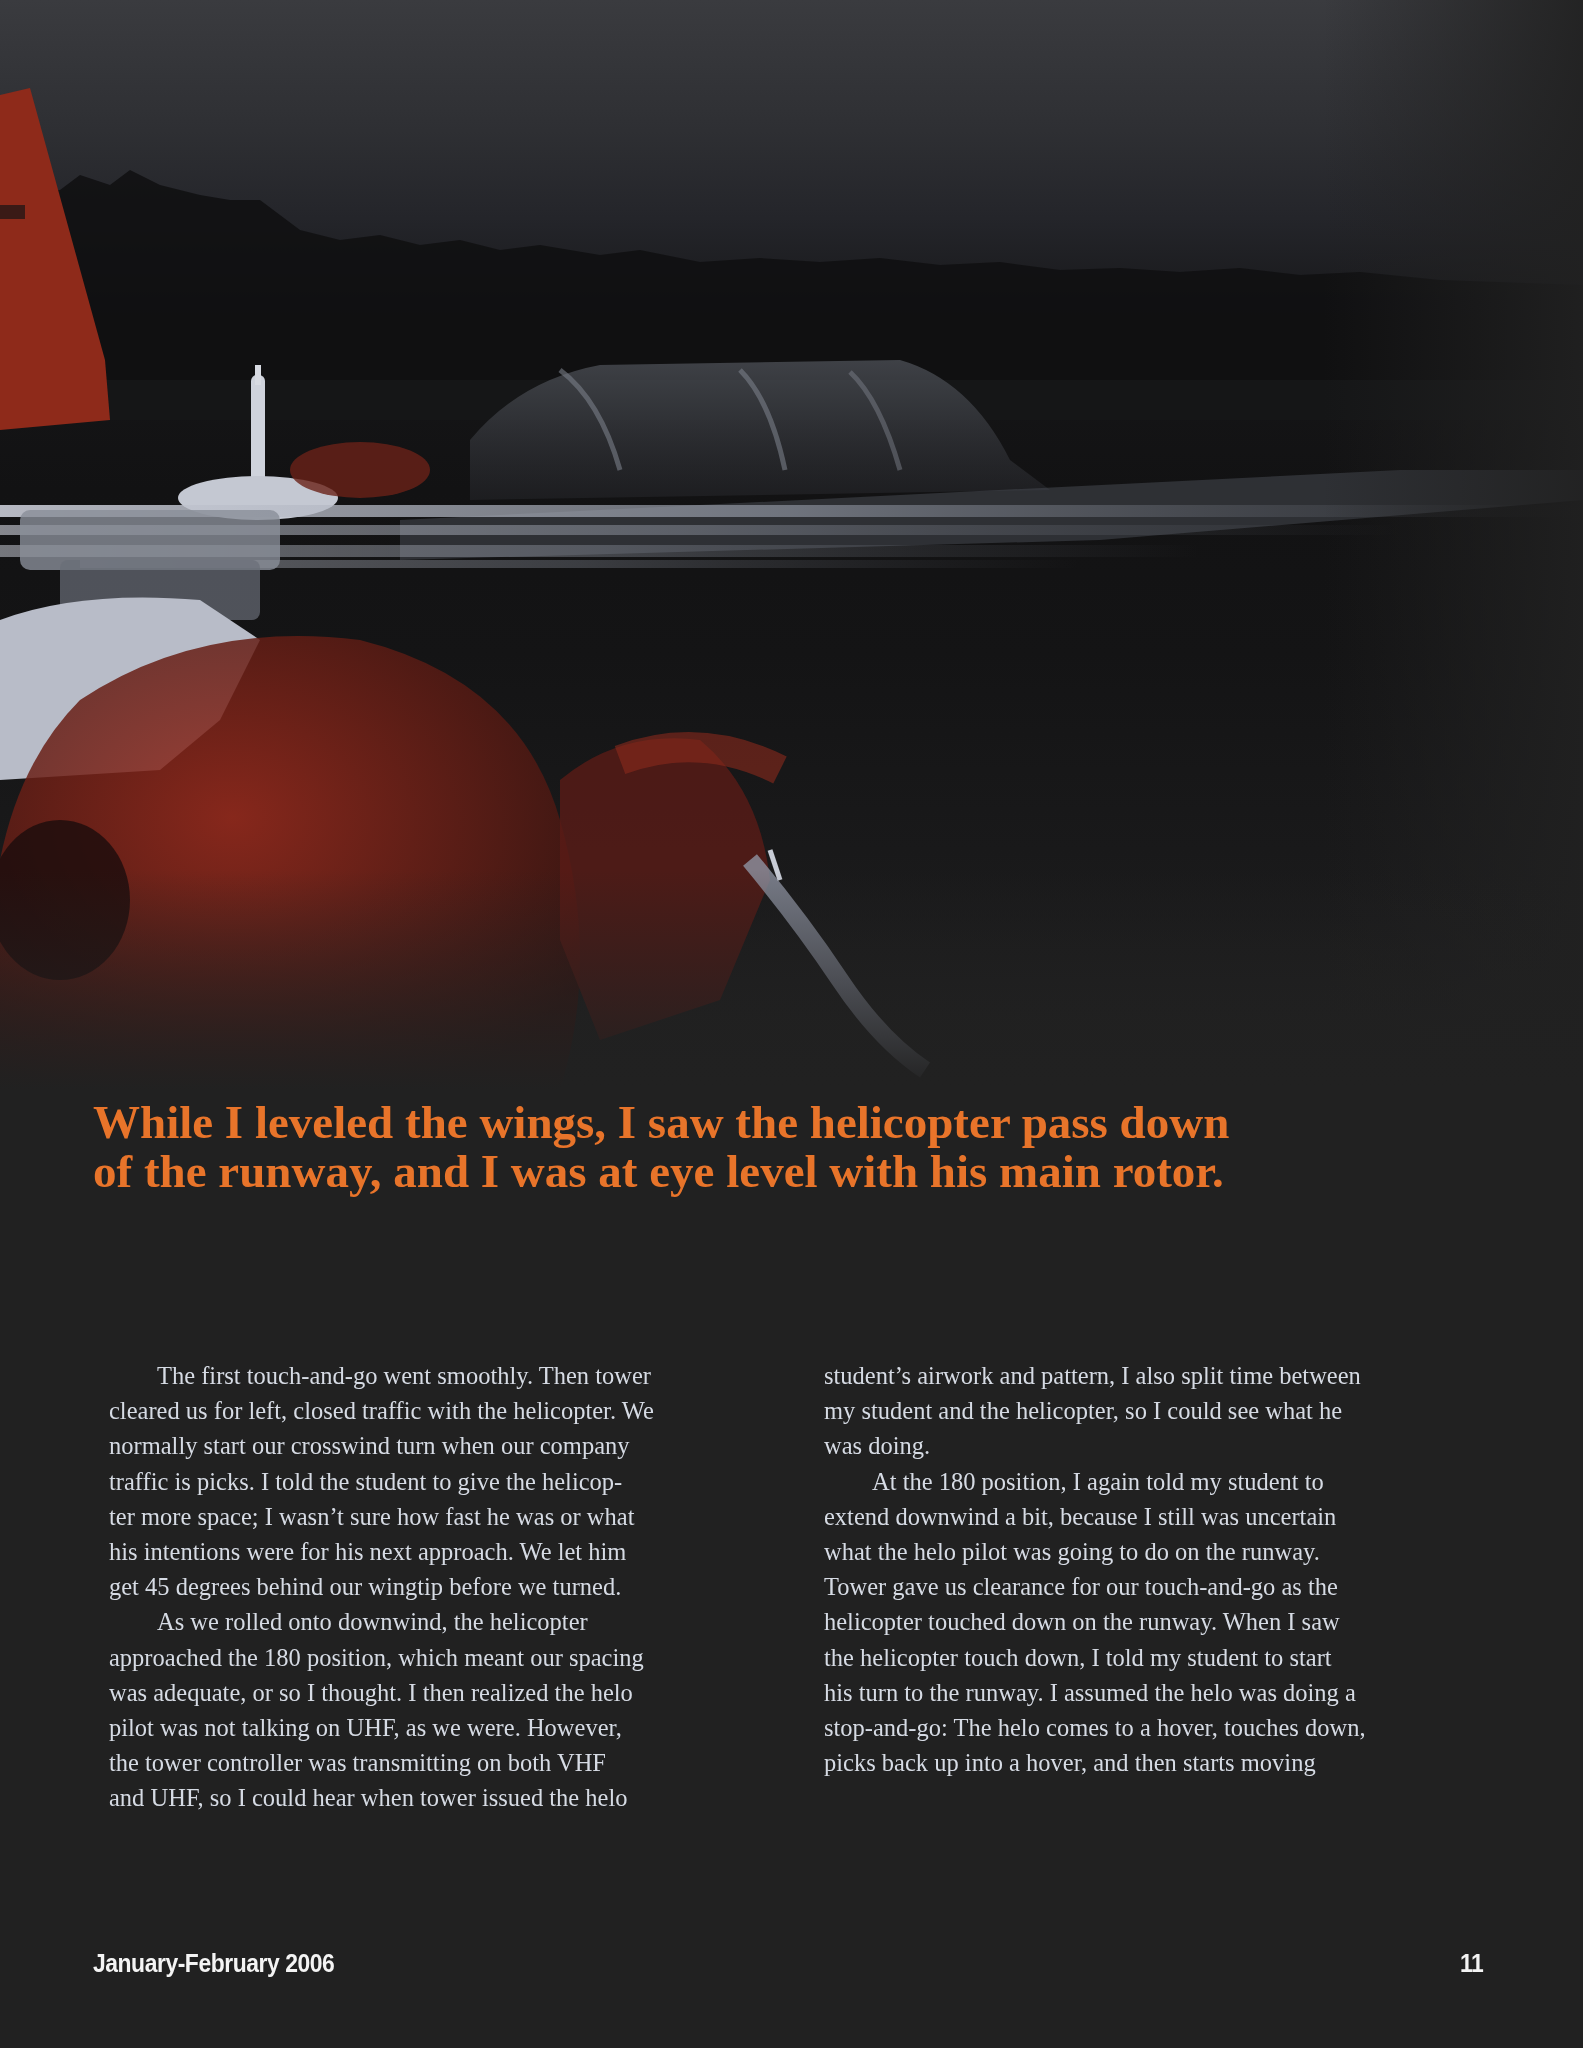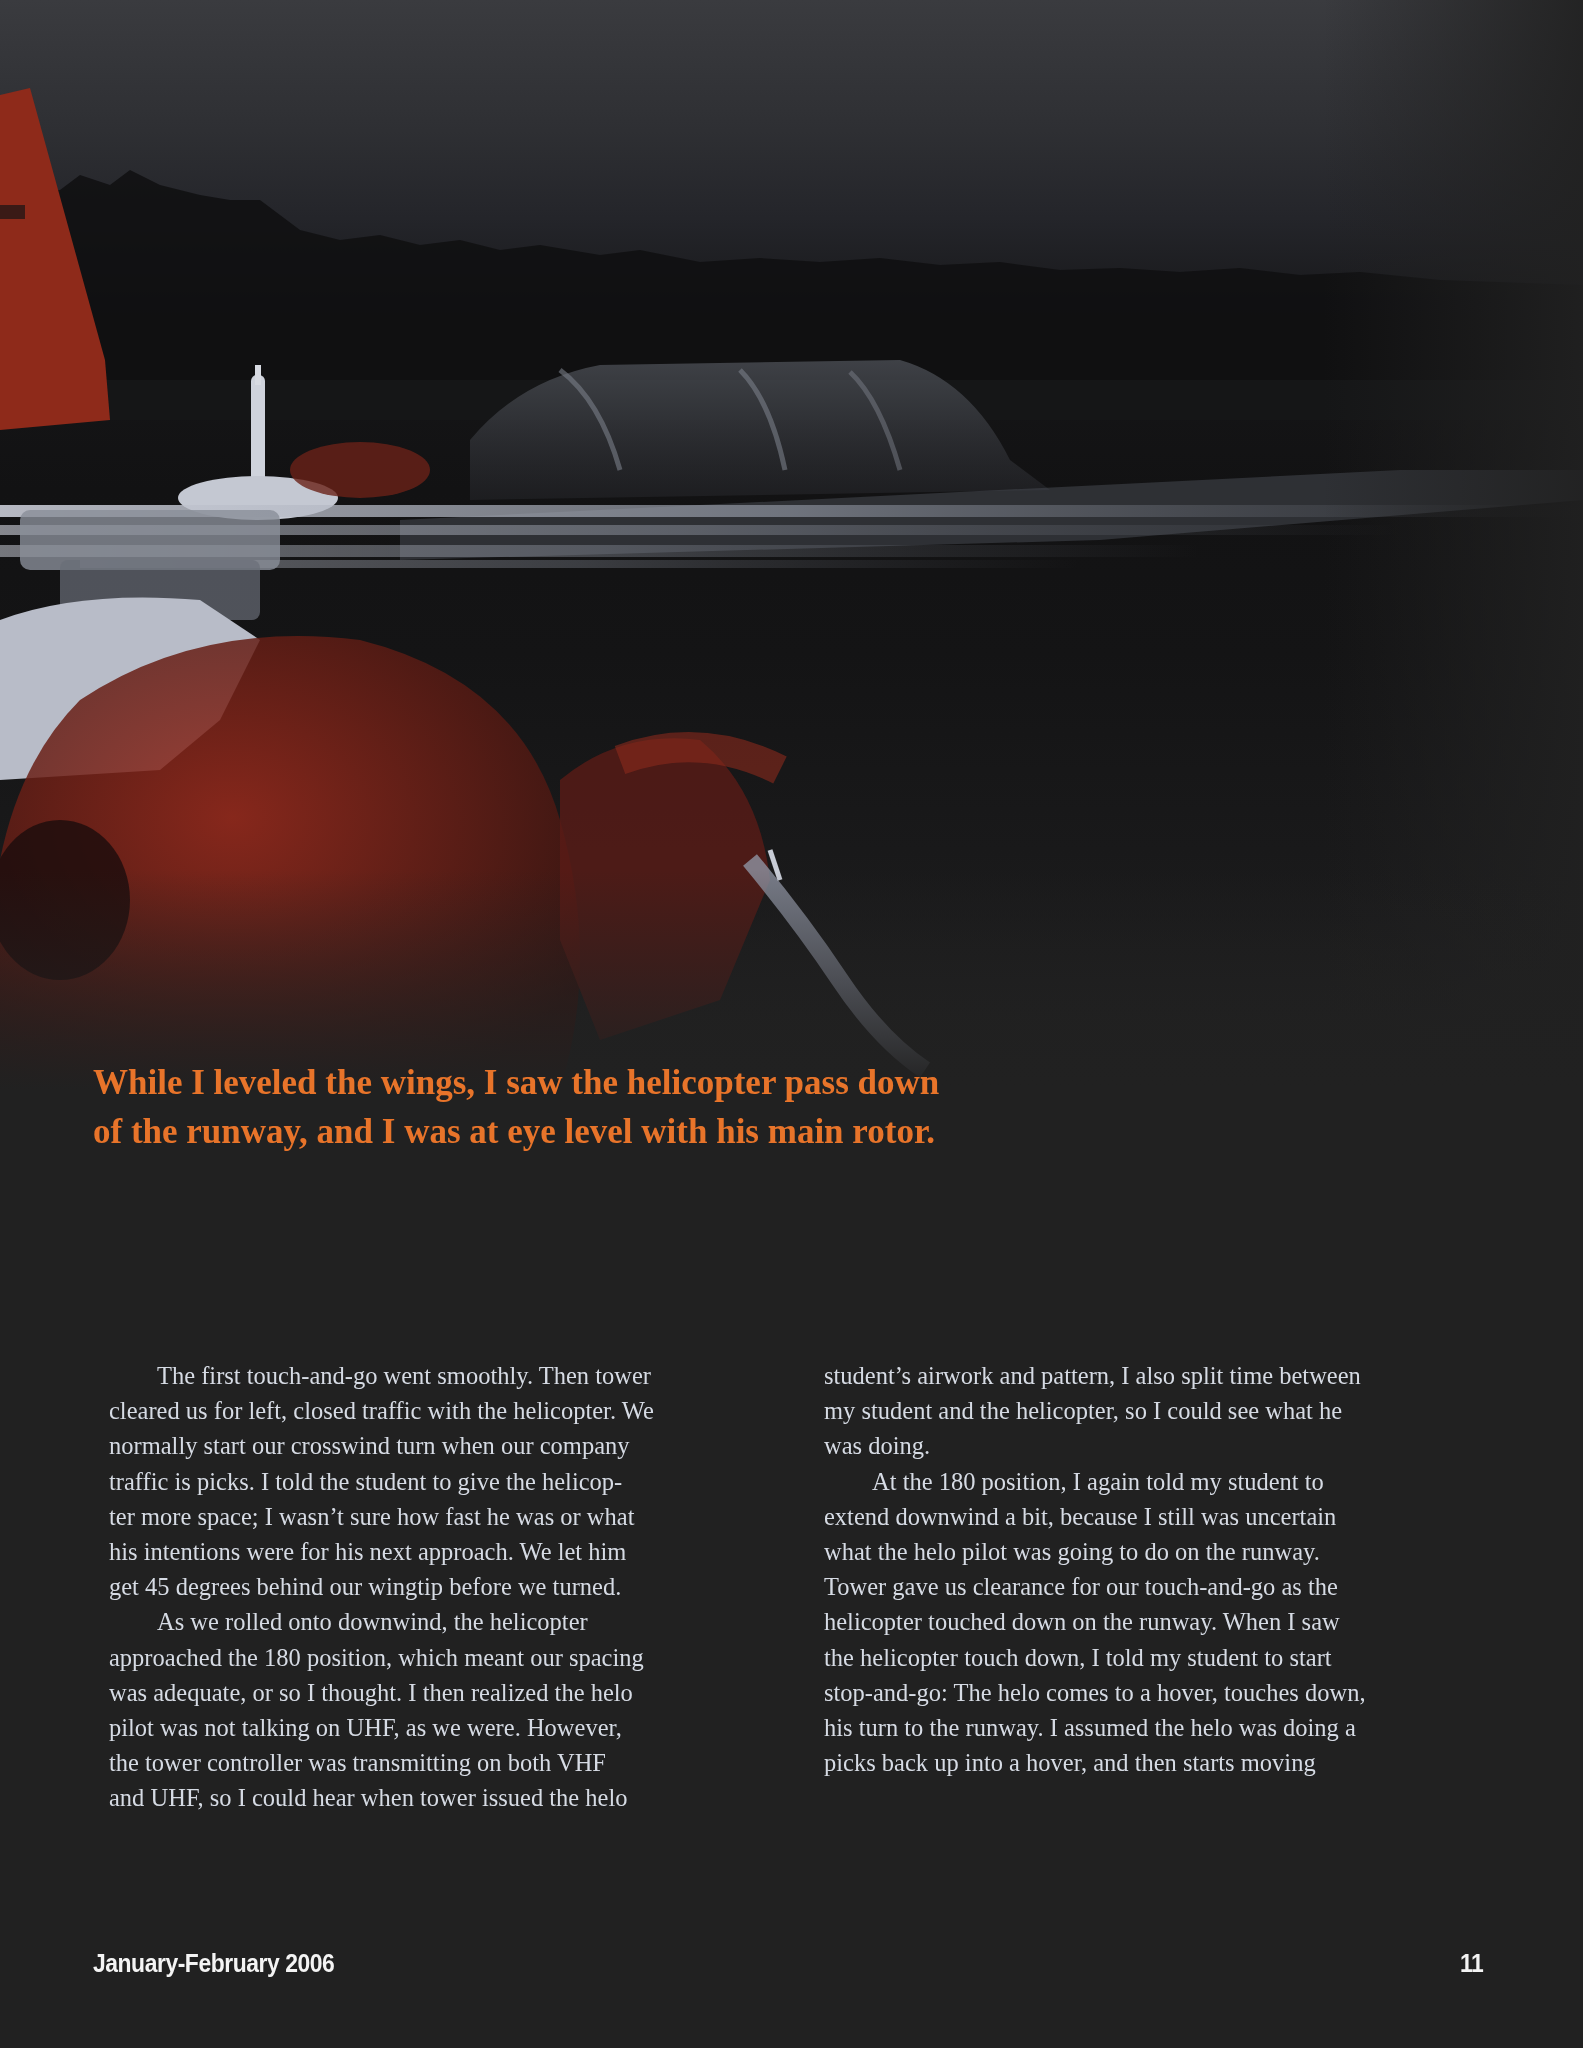--- a/index.html
+++ b/index.html
@@ -18,24 +18,24 @@
   .photo svg { position: absolute; left: 0; top: 0; }
   .photo .fade-right {
     position: absolute; right: 0; top: 0; width: 260px; height: 100%;
     background: linear-gradient(90deg, rgba(33,33,33,0) 0%, rgba(33,33,33,0.9) 100%);
   }
   .photo .fade-bottom {
     position: absolute; left: 0; bottom: 0; width: 100%; height: 220px;
     background: linear-gradient(180deg, rgba(33,33,33,0) 0%, #212121 100%);
   }
   .pullquote {
-    position: absolute; left: 93px; top: 1058px; width: 1420px;
+    position: absolute; left: 93px; top: 1098px; width: 1420px;
     color: #e8742a;
     font-family: "Liberation Serif", "DejaVu Serif", serif;
-    font-size: 35px; line-height: 49px;
+    font-size: 47px; line-height: 49px;
     margin: 0;
   }
   .pullquote span { display: block; white-space: nowrap; }
   .col {
     position: absolute; top: 1358px;
     color: #d6dbe4;
     font-family: "Liberation Serif", "DejaVu Serif", serif;
     font-size: 24.5px; line-height: 35.2px;
   }
   .col-left { left: 93px; width: 690px; }
@@ -142,19 +142,19 @@
 <div class="col col-right">
   <span class="line">student’s airwork and pattern, I also split time between</span>
   <span class="line">my student and the helicopter, so I could see what he</span>
   <span class="line">was doing.</span>
   <span class="line indent">At the 180 position, I again told my student to</span>
   <span class="line">extend downwind a bit, because I still was uncertain</span>
   <span class="line">what the helo pilot was going to do on the runway.</span>
   <span class="line">Tower gave us clearance for our touch-and-go as the</span>
   <span class="line">helicopter touched down on the runway. When I saw</span>
   <span class="line">the helicopter touch down, I told my student to start</span>
+  <span class="line">his turn to the runway. I assumed the helo was doing a</span>
   <span class="line">stop-and-go: The helo comes to a hover, touches down,</span>
-  <span class="line">his turn to the runway. I assumed the helo was doing a</span>
   <span class="line">picks back up into a hover, and then starts moving</span>
 </div>
 
 <div class="footer-left">January-February 2006</div>
 <div class="footer-right">11</div>
 
 </body></html>

